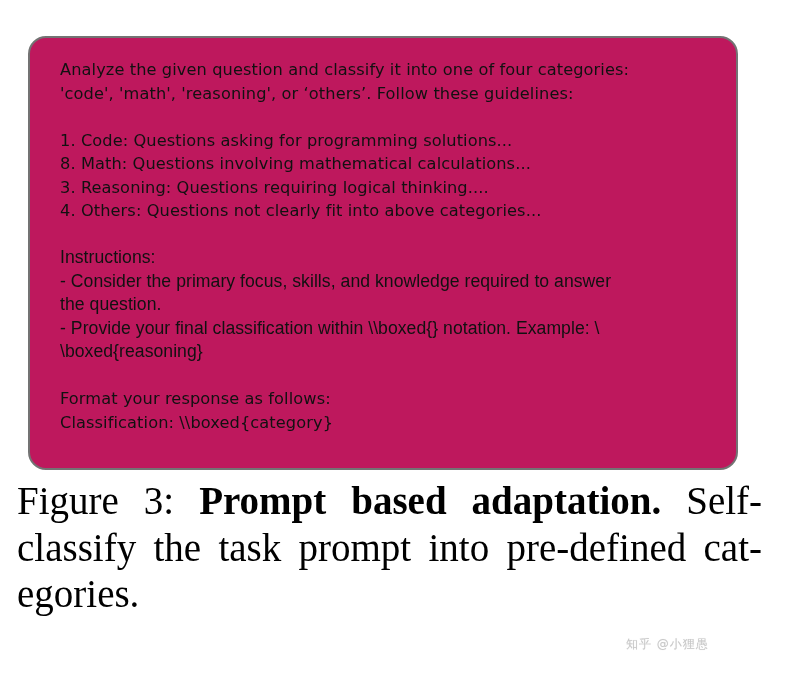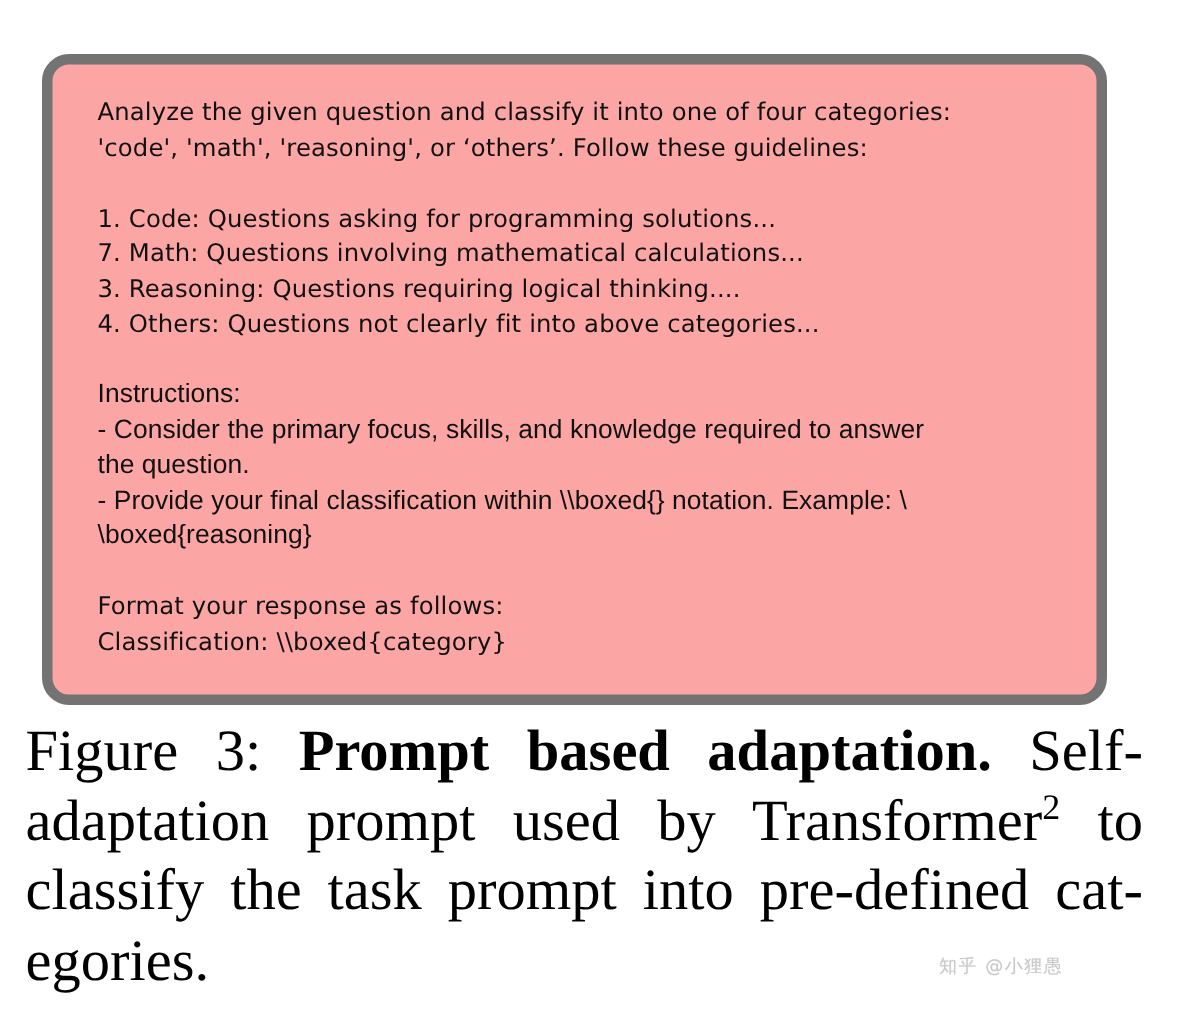--- a/index.html
+++ b/index.html
@@ -14,22 +14,22 @@
       overflow: hidden;
       font-family: "DejaVu Sans", sans-serif;
     }
     .prompt-box {
       position: absolute;
       left: 28px;
       top: 36px;
       width: 710px;
       height: 434px;
       box-sizing: border-box;
-      background: #fca5a5;
-      border: 7px solid #737373;
+      background: #be185d;
+      border: 2px solid #737373;
       border-radius: 18px;
     }
     .prompt-text {
       position: absolute;
       left: 30px;
       top: 20px;
       right: 10px;
       font-family: "DejaVu Sans", sans-serif;
       font-size: 16.2px;
       line-height: 23.5px;
@@ -87,35 +87,34 @@
   </style>
 </head>
 <body>
 
 <div class="prompt-box">
   <div class="prompt-text">
     <span class="prompt-line">Analyze the given question and classify it into one of four categories:</span>
     <span class="prompt-line">'code', 'math', 'reasoning', or ‘others’. Follow these guidelines:</span>
     <span class="prompt-line"></span>
     <span class="prompt-line">1. Code: Questions asking for programming solutions...</span>
-    <span class="prompt-line">7. Math: Questions involving mathematical calculations...</span>
+    <span class="prompt-line">8. Math: Questions involving mathematical calculations...</span>
     <span class="prompt-line">3. Reasoning: Questions requiring logical thinking....</span>
     <span class="prompt-line">4. Others: Questions not clearly fit into above categories...</span>
     <span class="prompt-line"></span>
     <span class="prompt-line narrow">Instructions:</span>
     <span class="prompt-line narrow">- Consider the primary focus, skills, and knowledge required to answer</span>
     <span class="prompt-line narrow">the question.</span>
     <span class="prompt-line narrow">- Provide your final classification within \\boxed{} notation. Example: \</span>
     <span class="prompt-line narrow">\boxed{reasoning}</span>
     <span class="prompt-line"></span>
     <span class="prompt-line">Format your response as follows:</span>
     <span class="prompt-line">Classification: \\boxed{category}</span>
   </div>
 </div>
 
 <div class="caption">
   <span class="cap-line"><span>Figure 3:</span> <b>Prompt based adaptation.</b> <span>Self-</span></span>
-  <span class="cap-line"><span>adaptation prompt used by Transformer</span><sup>2</sup><span> to</span></span>
   <span class="cap-line">classify the task prompt into pre-defined cat-</span>
   <span class="cap-line last">egories.</span>
 </div>
 
 <div class="watermark">知乎 @小狸愚</div>
 
 </body></html>

